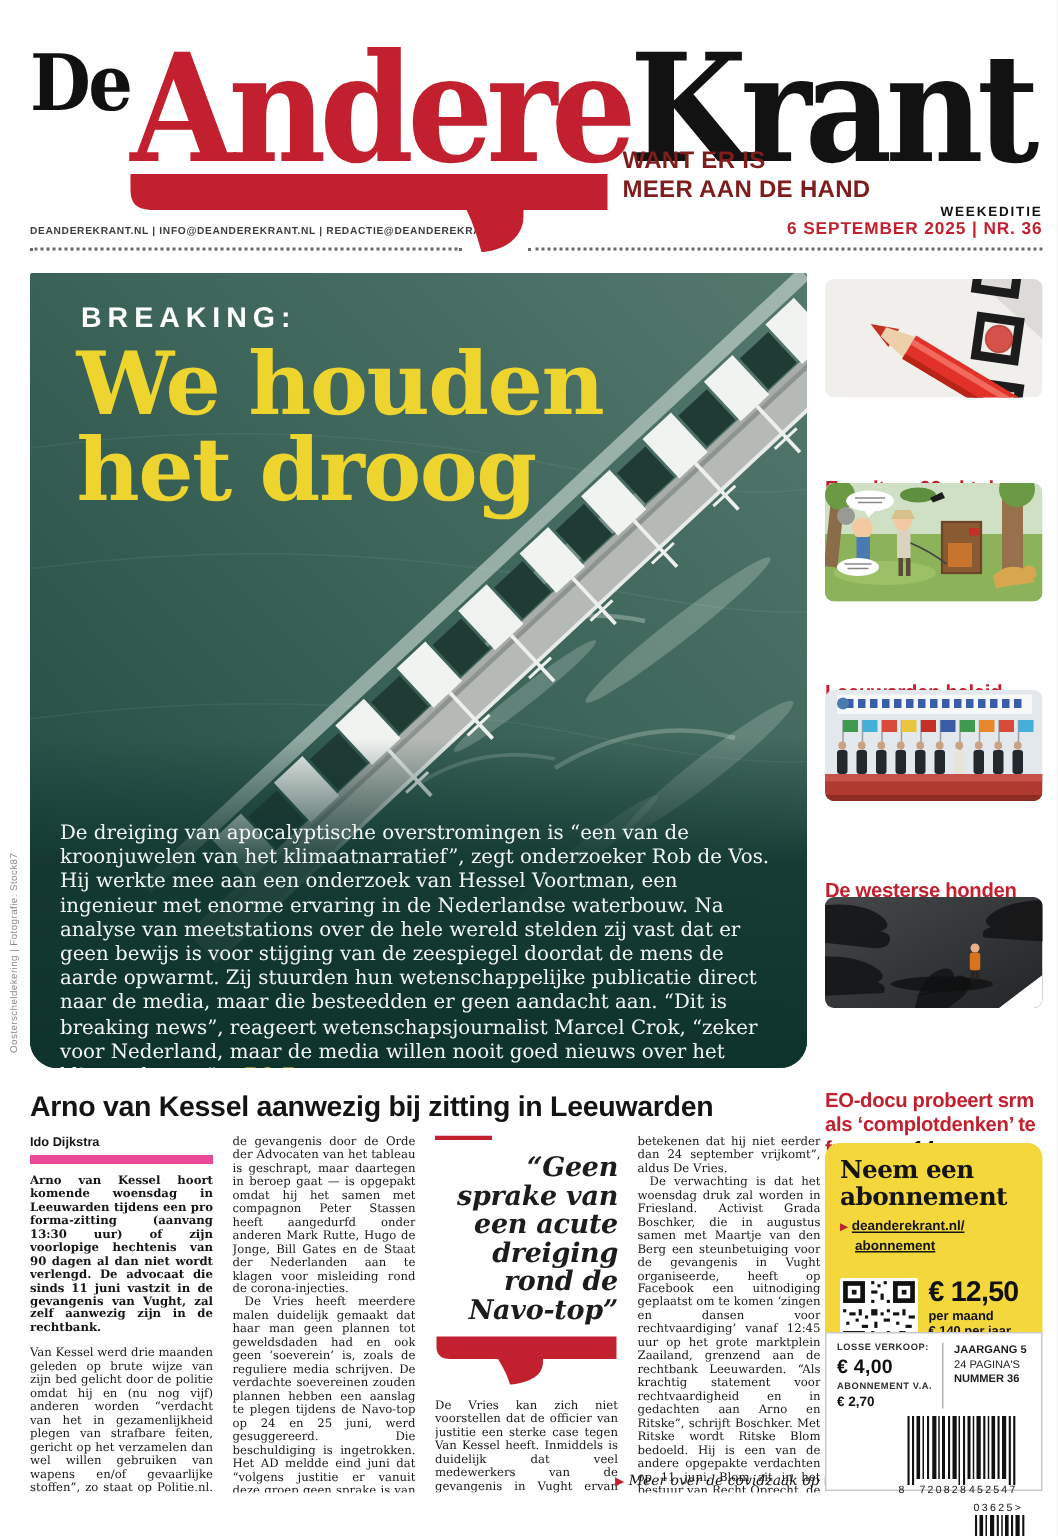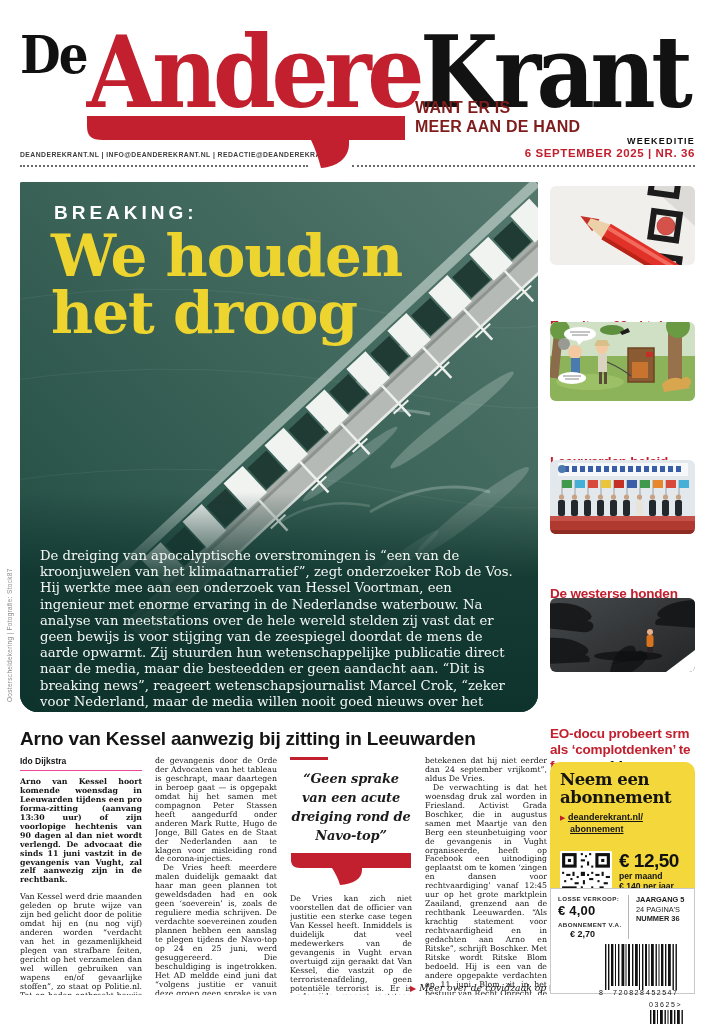--- a/index.html
+++ b/index.html
@@ -39,27 +39,27 @@
   .tease-title{left:550px;width:148px;font-size:13.5px;line-height:16px;font-weight:800;color:#c2202e;letter-spacing:-.2px;margin-top:48px;}
   .tease-title .arr{color:#c2202e;font-size:10px;}
   .tease-title b{color:#141414;font-weight:800;}
 
   
   .art-headline{left:20px;top:728px;width:530px;font-size:19px;font-weight:800;letter-spacing:-.2px;color:#141414;}
   .cols{left:20px;top:757px;width:528px;height:238px;display:flex;gap:13px;}
   .col{width:122px;height:238px;overflow:hidden;font-family:"DejaVu Serif",serif;
        font-size:7.8px;line-height:8.95px;text-align:justify;color:#161616;}
   .byline{font-family:"Liberation Sans","DejaVu Sans",sans-serif;font-size:8.5px;font-weight:bold;
-       border-bottom:1px solid #ec4899;padding-bottom:4px;margin-bottom:7px;}
+       border-bottom:6px solid #ec4899;padding-bottom:4px;margin-bottom:7px;}
   .intro{font-weight:bold;}
   .col p{margin:0;}
   .col p.ind{text-indent:8px;}
   .quote-rule{width:38px;height:3px;background:#c2202e;margin-bottom:9px;}
-  .pullquote{font-family:"DejaVu Serif",serif;font-style:italic;font-weight:bold;font-size:13px;
-       line-height:19px;text-align:center;color:#1c1c1c;letter-spacing:-.2px;}
+  .pullquote{font-family:"DejaVu Serif",serif;font-style:italic;font-weight:bold;font-size:18px;
+       line-height:19px;text-align:right;color:#1c1c1c;letter-spacing:-.2px;}
   .quote-bubble{display:block;margin-top:7px;}
   .after-quote{margin-top:9px !important;}
   .footer-note{left:410px;top:982px;font-family:"DejaVu Serif",serif;font-style:italic;font-size:9.3px;color:#141414;}
   .footer-note .arr{color:#c2202e;font-style:normal;font-size:8px;}
   .footer-note b{font-style:normal;font-family:"Liberation Sans",sans-serif;font-size:8.6px;}
 
   
   .subscribe{left:550px;top:762px;width:145px;height:126px;background:#f3d73b;border-radius:10px 10px 0 0;
        padding:9px 10px;box-sizing:border-box;}
   .sub-title{font-family:"DejaVu Serif",serif;font-weight:bold;font-size:16.5px;line-height:18px;
@@ -72,21 +72,21 @@
   .price-main{font-size:19px;font-weight:800;letter-spacing:-.5px;line-height:20px;}
   .price-sub{font-size:8.6px;font-weight:bold;line-height:10px;}
   .price-note{font-size:7.2px;font-weight:bold;line-height:8px;margin-top:2px;}
   .subinfo{left:550px;top:888px;width:145px;height:106px;background:#fff;border:1px solid #c9c9c9;
        box-sizing:border-box;padding:6px 7px;}
   .subinfo-grid{display:flex;}
   .si-left{width:70px;}
   .si-right{border-left:1px solid #b5b5b5;padding-left:7px;flex:1;}
   .si-label{font-size:6.2px;font-weight:bold;letter-spacing:.4px;color:#2e2e2e;}
   .si-price-big{font-size:13px;font-weight:800;letter-spacing:.2px;margin:1px 0 3px;}
-  .si-price-small{font-size:9px;font-weight:800;margin-top:1px;margin-left:12px;}
+  .si-price-small{font-size:9px;font-weight:800;margin-top:1px;}
   .si-line{font-size:7.4px;font-weight:bold;line-height:9.5px;color:#1c1c1c;}
   .si-line.norm{font-weight:normal;}
   .barcode-row{display:flex;margin-top:5px;gap:4px;align-items:flex-end;flex-direction:column;}
 </style>
 </head>
 <body>
 
 <div class="page">
 
   <svg class="abs logo-bubble" width="322" height="58" viewBox="0 0 322 58">

